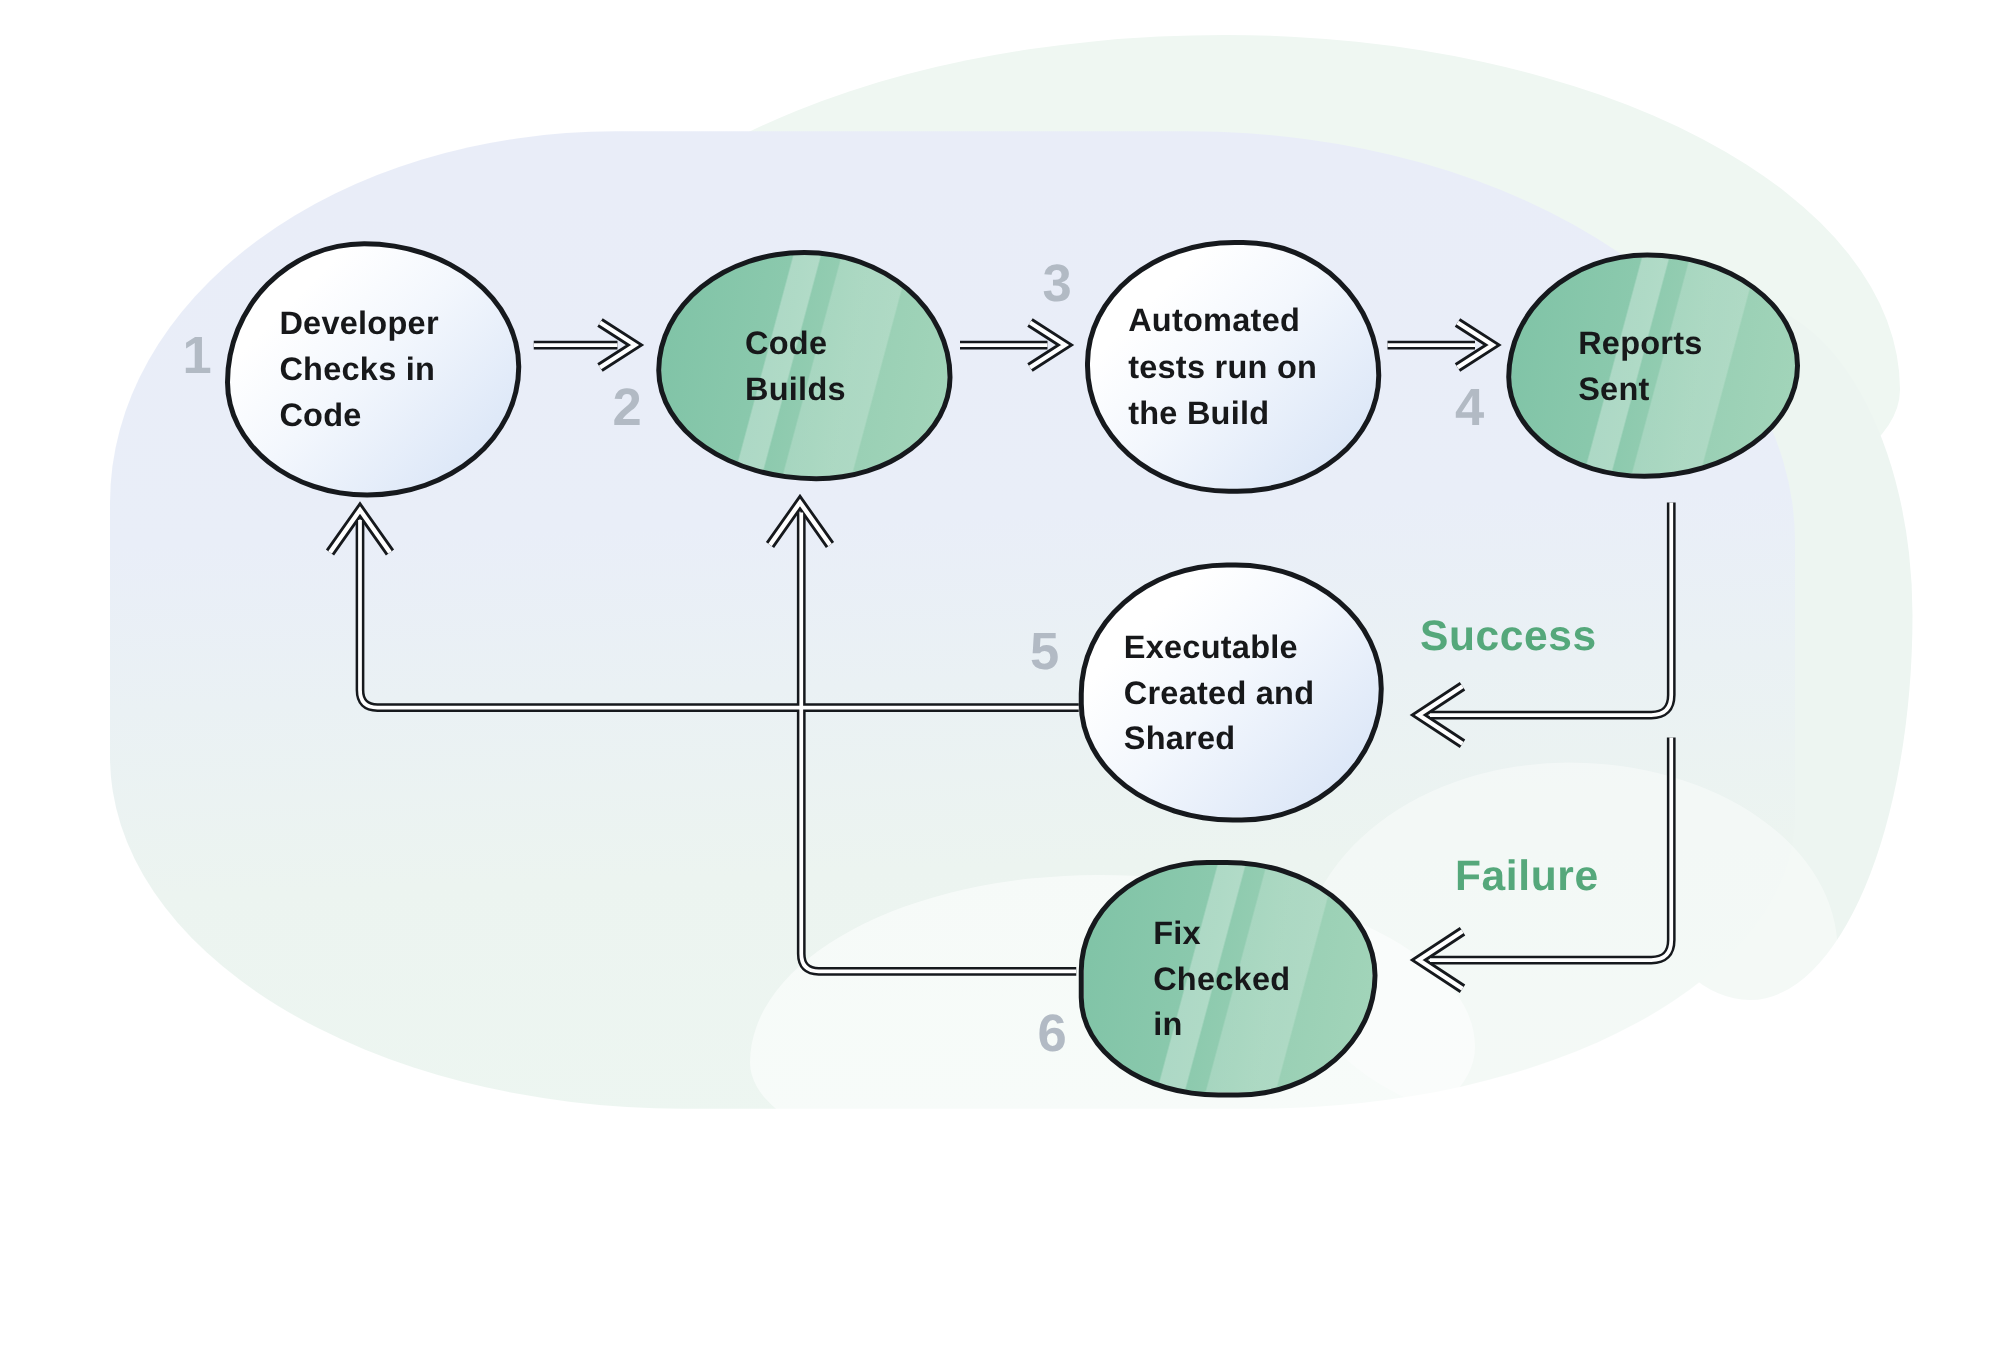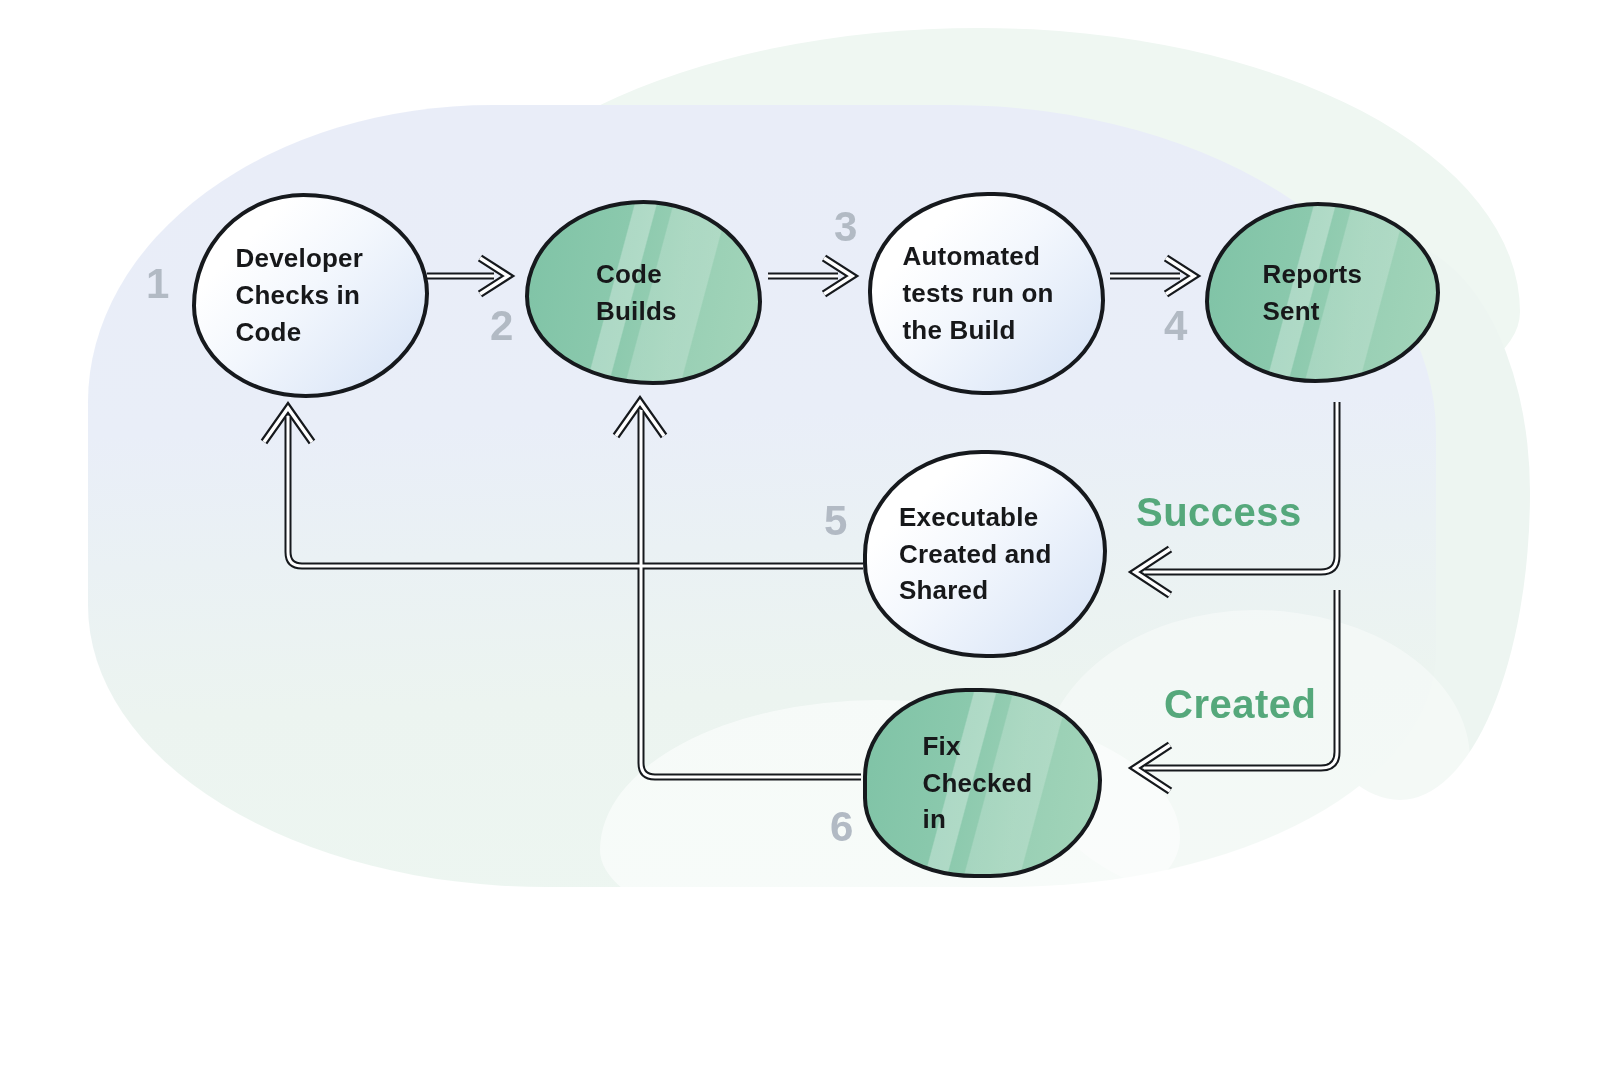--- a/index.html
+++ b/index.html
@@ -50,21 +50,21 @@
   }
   .node.light{
     background:linear-gradient(135deg,#ffffff 22%,#f3f7fd 48%,#dfe9f8 82%,#d4e3f6 100%);
   }
   .node.green{
     background:
       linear-gradient(105deg,rgba(255,255,255,0) 38%,rgba(255,255,255,.30) 38.5%,rgba(255,255,255,.30) 46%,rgba(255,255,255,0) 46.5%,rgba(255,255,255,0) 52%,rgba(255,255,255,.20) 52.5%,rgba(255,255,255,.20) 72%,rgba(255,255,255,0) 72.5%),
       linear-gradient(100deg,#7fc3a6 0%,#8bc9ad 40%,#98cfb4 65%,#a3d5ba 100%);
     justify-content: center;
   }
-  .n1{left:192px;top:193px;width:237px;height:205px;border-radius:47% 53% 52% 48% / 55% 49% 51% 45%;}
+  .n1{left:180px;top:193px;width:237px;height:205px;border-radius:47% 53% 52% 48% / 55% 49% 51% 45%;}
   .n2{left:525px;top:200px;width:237px;height:185px;border-radius:50% 50% 46% 54% / 52% 55% 45% 48%;}
   .n3{left:868px;top:192px;width:237px;height:203px;border-radius:52% 48% 50% 50% / 50% 55% 48% 52%;}
   .n4{left:1205px;top:202px;width:235px;height:181px;border-radius:48% 52% 53% 47% / 55% 50% 50% 45%;}
   .n5{left:863px;top:450px;width:244px;height:208px;border-radius:50% 50% 48% 52% / 52% 50% 53% 47%;}
   .n6{left:863px;top:688px;width:239px;height:190px;border-radius:46% 54% 50% 50% / 50% 52% 55% 45%;}
   .n1 .node-label{width:150px;}
   .n2 .node-label{width:95px;}
   .n3 .node-label{width:168px;}
   .n4 .node-label{width:120px;}
   .n5 .node-label{width:172px;}
@@ -76,21 +76,21 @@
   }
   .num1{left:146px;top:263px;}
   .num2{left:490px;top:305px;}
   .num3{left:834px;top:206px;}
   .num4{left:1164px;top:305px;}
   .num5{left:824px;top:500px;}
   .num6{left:830px;top:806px;}
 
   
   .edge-label{
-    position:absolute;font-size:40px;font-weight:700;color:#55a87b;letter-spacing:.5px;
+    position:absolute;font-size:34px;font-weight:700;color:#55a87b;letter-spacing:.5px;
   }
   .lbl-success{left:1136px;top:490px;}
   .lbl-failure{left:1164px;top:682px;}
 </style>
 </head>
 <body>
 
 <div class="canvas">
 
   <div class="blob blob-mint-top"></div>
@@ -160,15 +160,15 @@
   </div>
 
   <div class="step-number num1">1</div>
   <div class="step-number num2">2</div>
   <div class="step-number num3">3</div>
   <div class="step-number num4">4</div>
   <div class="step-number num5">5</div>
   <div class="step-number num6">6</div>
 
   <div class="edge-label lbl-success">Success</div>
-  <div class="edge-label lbl-failure">Created</div>
+  <div class="edge-label lbl-failure">Failure</div>
 
 </div>
 
 </body></html>

